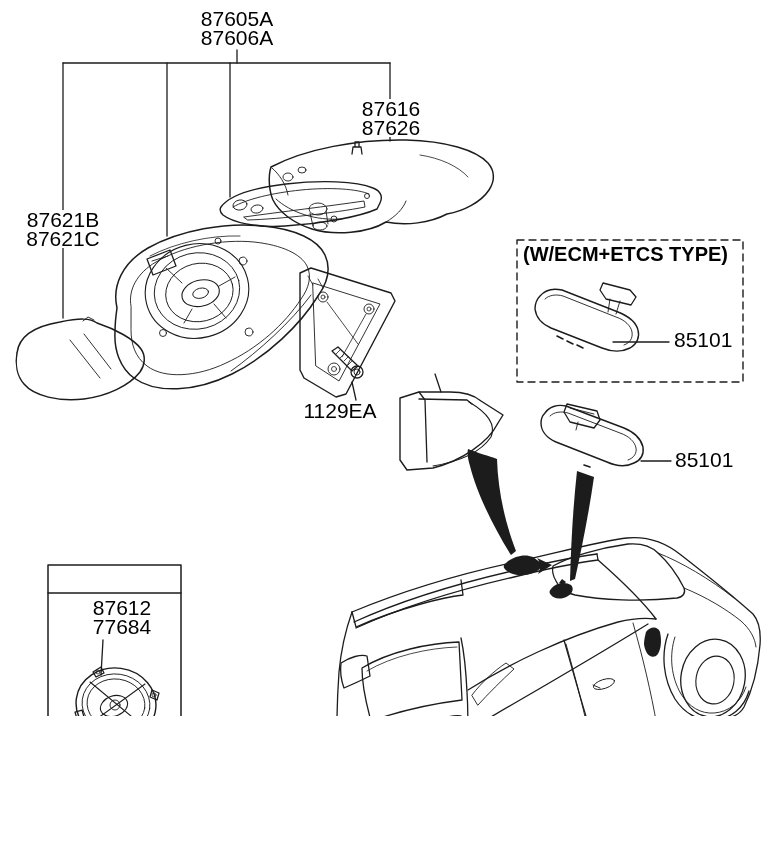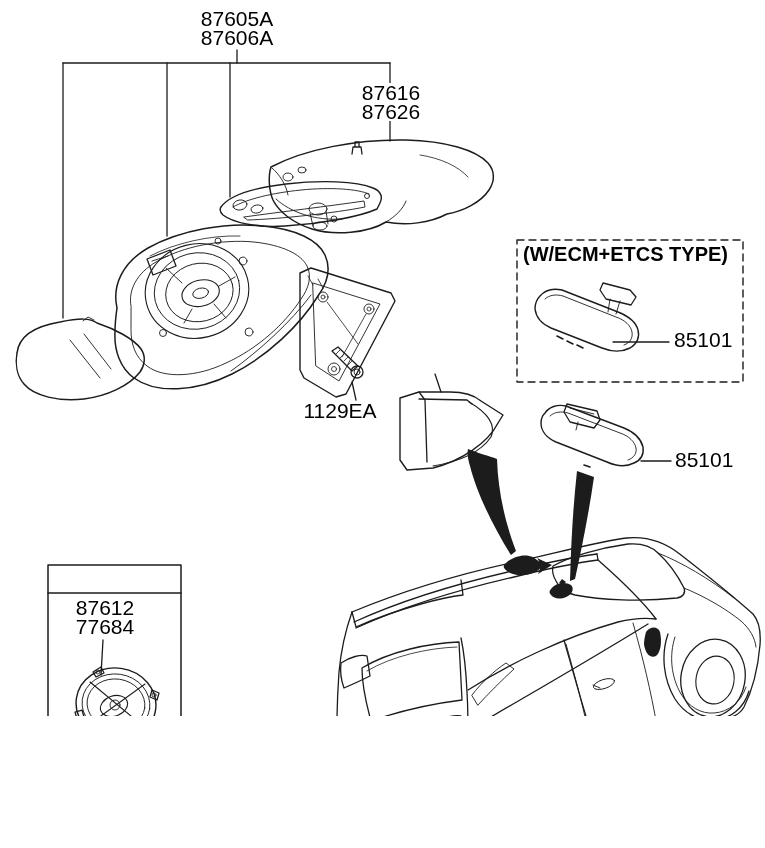--- a/index.html
+++ b/index.html
@@ -209,41 +209,45 @@
     <path class="fillb" d="M559 583 L562 579 L566 582 L563 585 Z"></path>
     <path class="fillb" d="M646 632 C650 626 658 626 660 632 C662 641 661 652 656 656 C650 659 645 653 644 644 C644 640 645 636 646 632 Z"></path>
   </g>
 </svg>
 
 <div class="label center" style="left:237px;top:9px">
   <span>87605A</span>
   <span>87606A</span>
 </div>
 
-<div class="label center" style="left:391px;top:83px">
+<div class="label center" style="left:391px;top:99px">
   <span>87616</span>
   <span>87626</span>
 </div>
 
 
+<div class="label center" style="left:63px;top:210px">
+  <span>87621B</span>
+  <span>87621C</span>
+</div>
 
 
 <div class="label center" style="left:340px;top:401px">
   <span>1129EA</span>
 </div>
 
 <div class="label" style="left:672px;top:330px">
   <span>85101</span>
 </div>
 
 <div class="label" style="left:673px;top:450px">
   <span>85101</span>
 </div>
 
-<div class="label center" style="left:105px;top:598px">
+<div class="label center" style="left:122px;top:598px">
   <span>87612</span>
   <span>77684</span>
 </div>
 
 <div class="label ecm" style="left:521px;top:245px">
   <span>(W/ECM+ETCS TYPE)</span>
 </div>
 
 </div>
 

